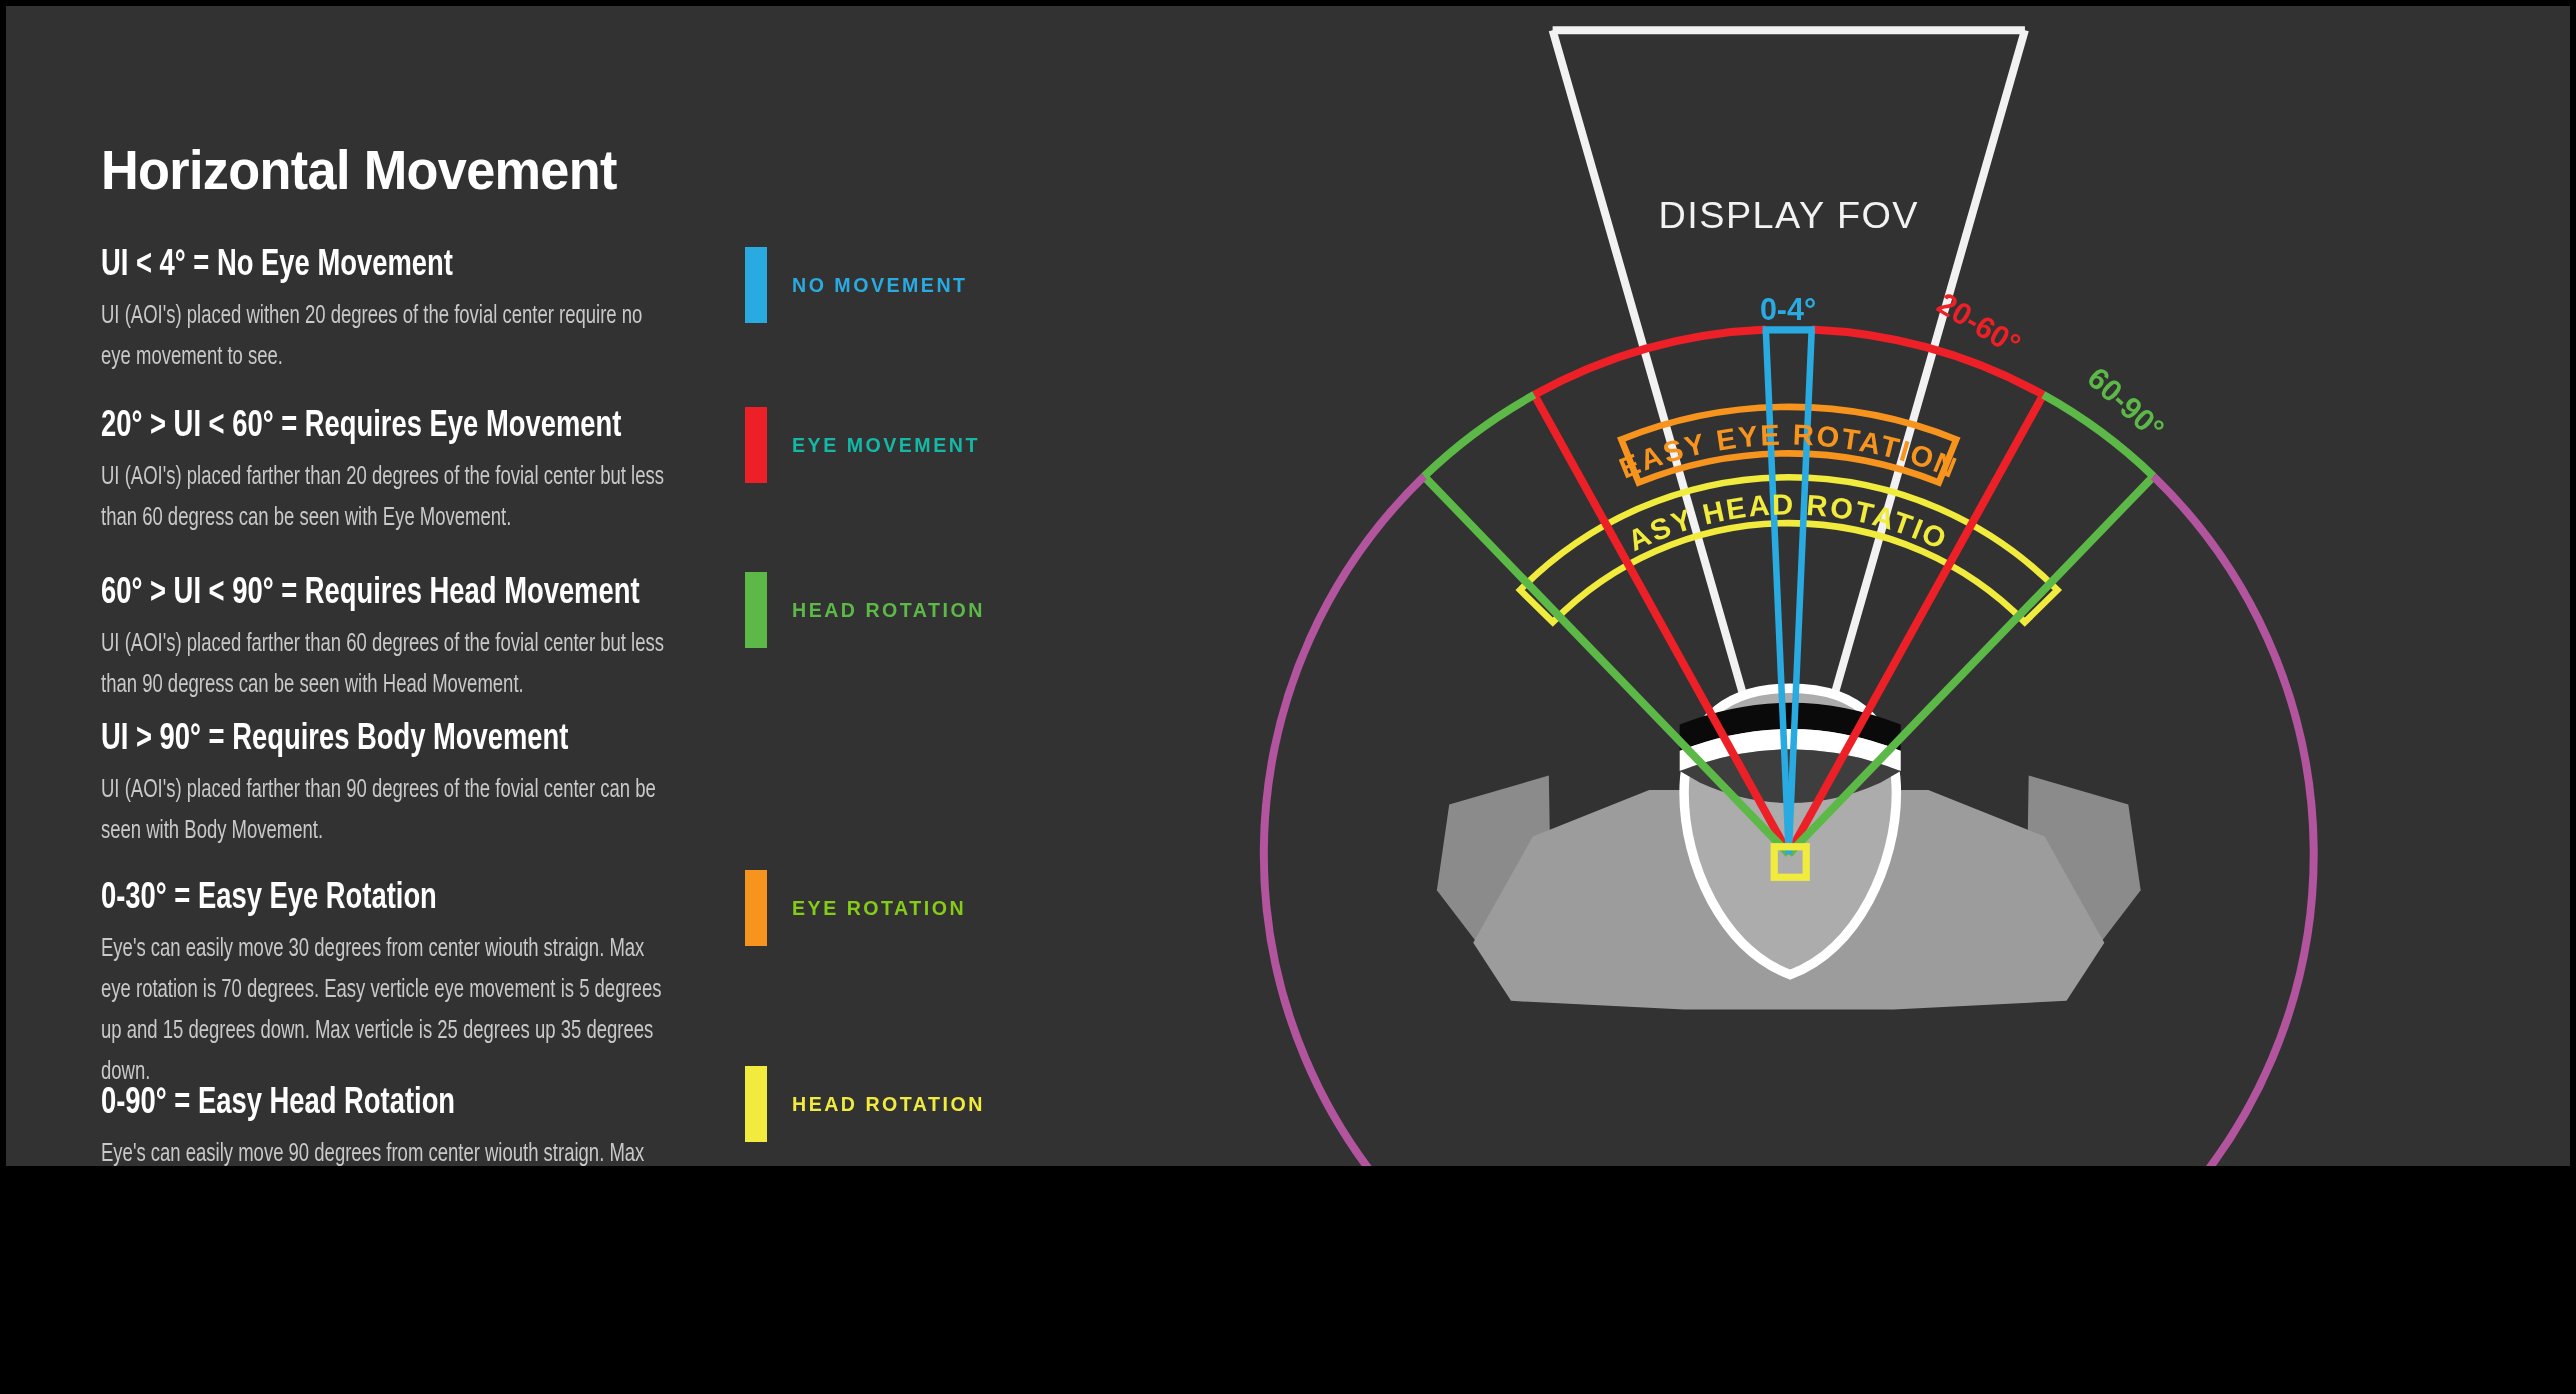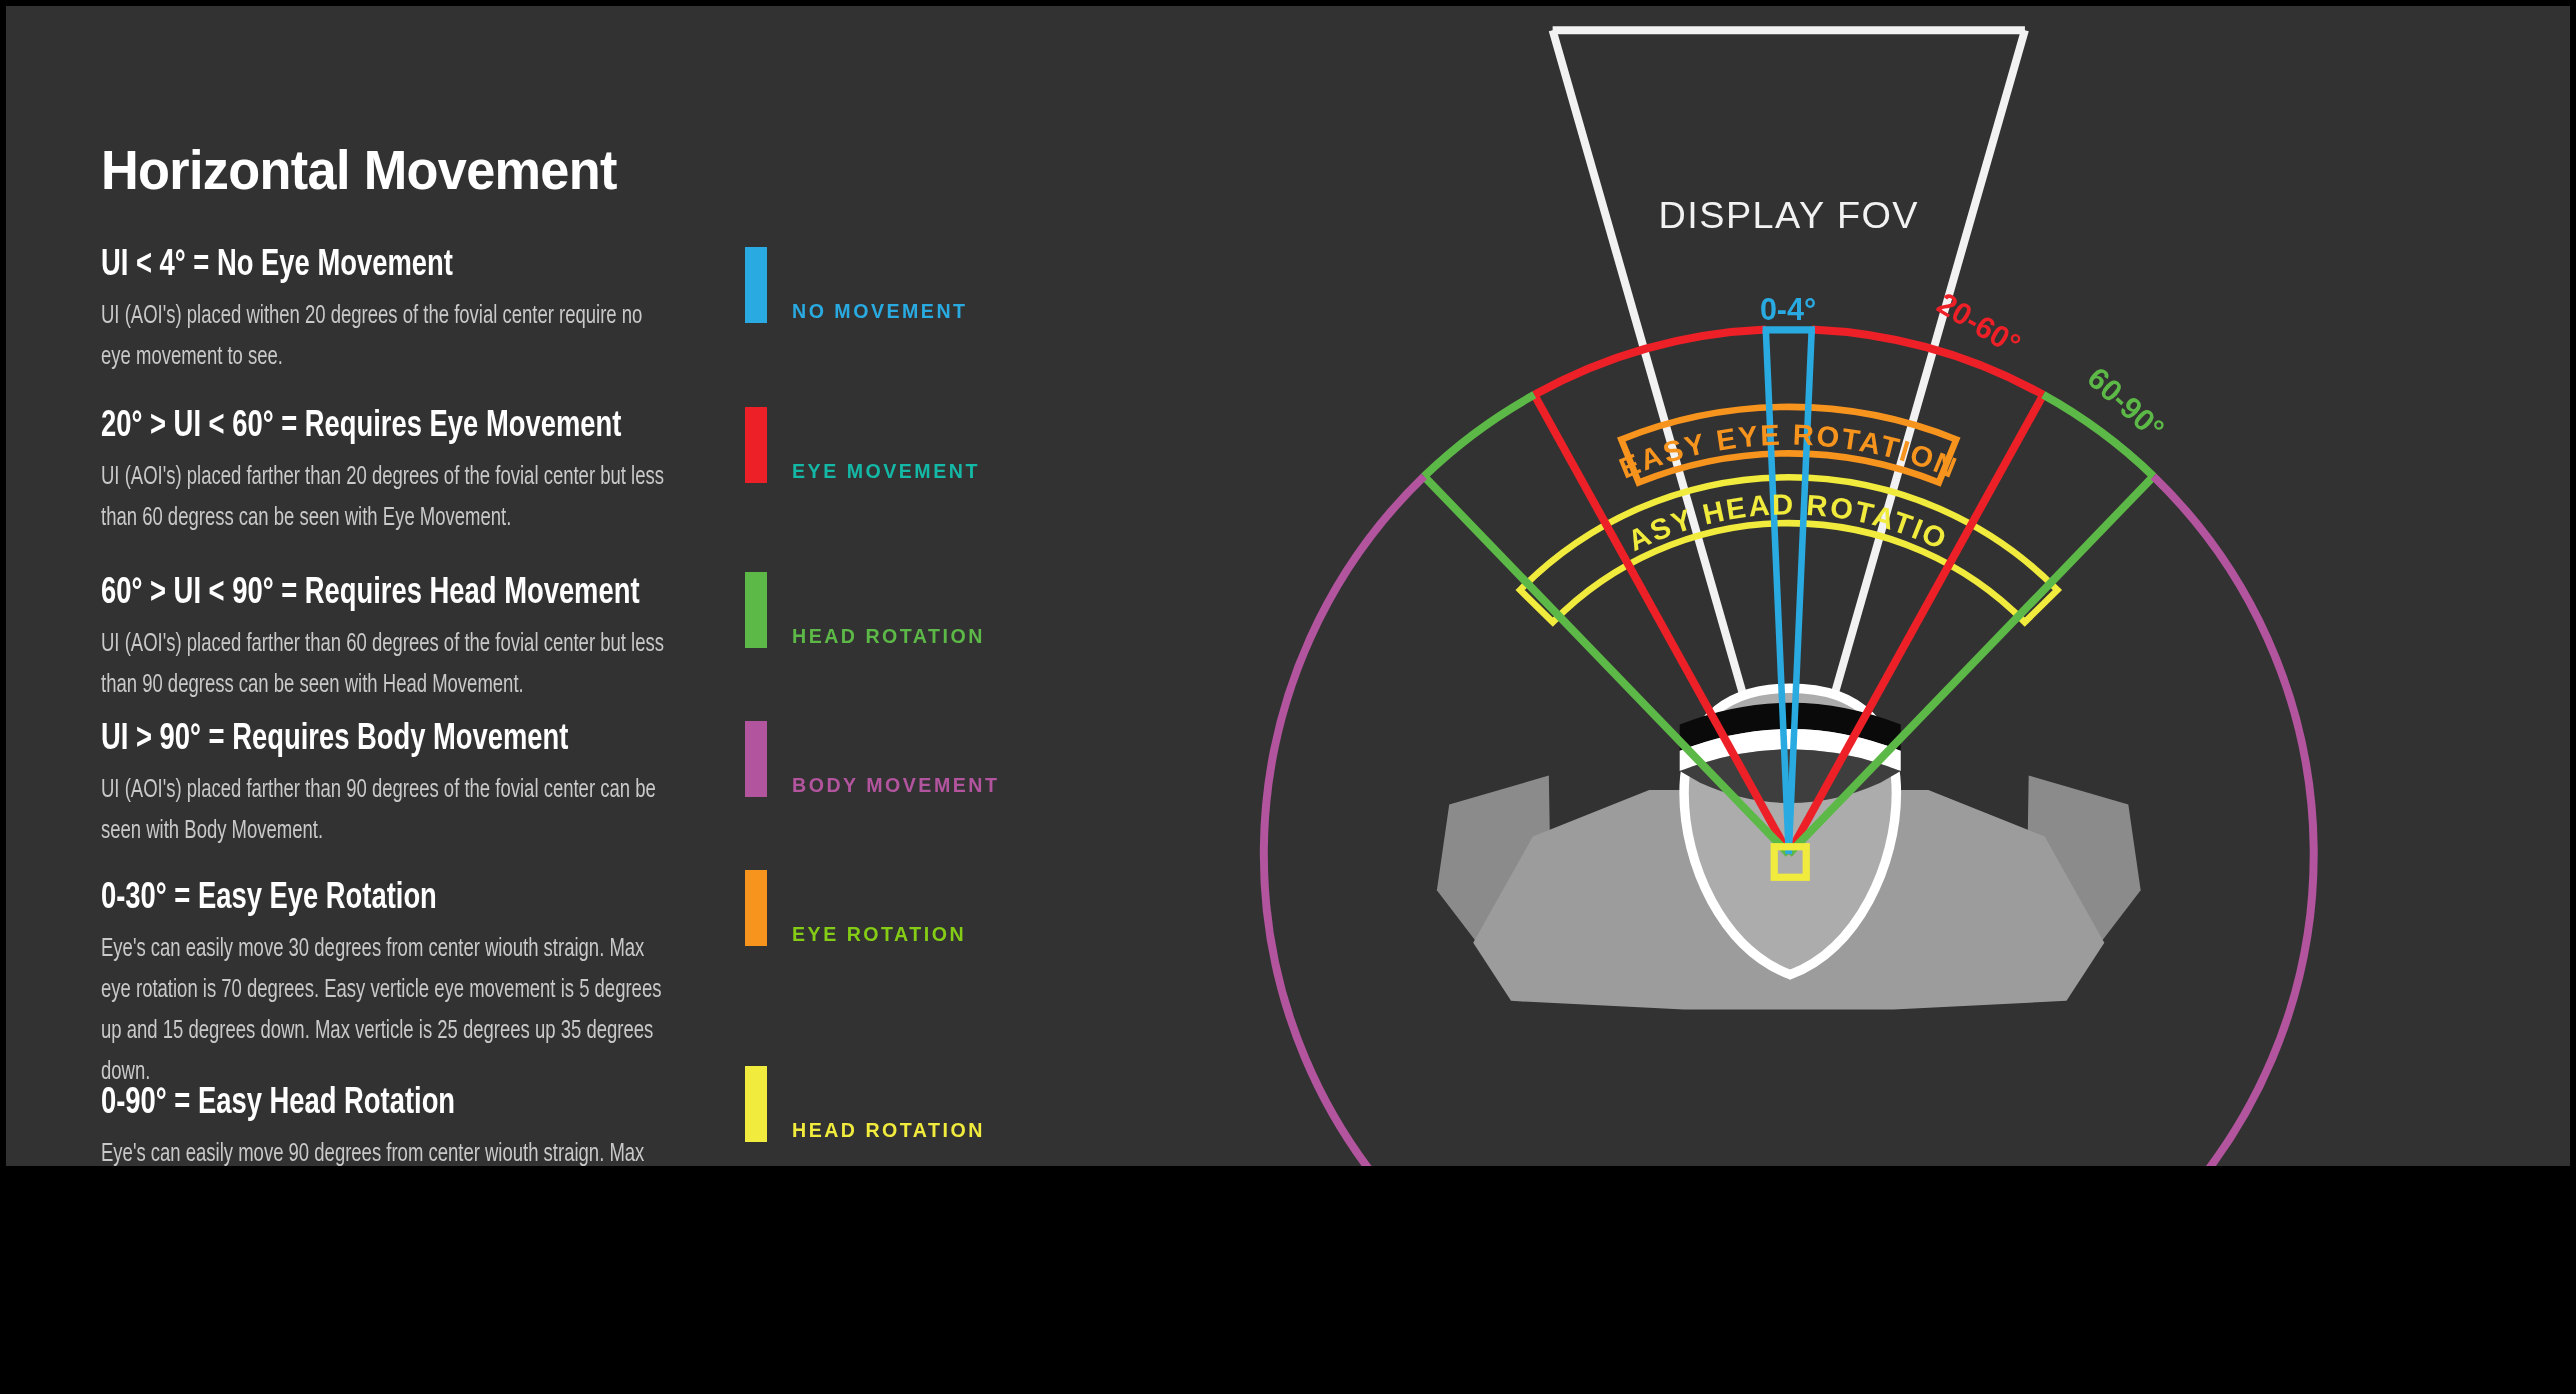--- a/index.html
+++ b/index.html
@@ -16,21 +16,21 @@
     transform:scaleX(.95);transform-origin:0 0;white-space:nowrap;
   }
   .block{position:absolute;left:95px;width:858px;transform:scaleX(.74);transform-origin:0 0;}
   .block h2{
     margin:0;color:#fff;font-size:37px;font-weight:bold;line-height:1.1;white-space:nowrap;
   }
   .block p{
     margin:10.2px 0 0 0;color:#c9c9c9;font-size:25px;line-height:41px;white-space:pre-line;
   }
   
-  .legend-item{position:absolute;left:739px;height:76px;display:flex;align-items:flex-end;}
+  .legend-item{position:absolute;left:739px;height:76px;display:flex;align-items:center;}
   .legend-bar{width:22px;height:76px;flex:0 0 22px;margin-right:25px;}
   .legend-label{font-size:19.6px;font-weight:bold;letter-spacing:2.5px;white-space:nowrap;}
   .c-blue{background:#29ABE2}.t-blue{color:#29ABE2}
   .c-red{background:#ED2027}.t-red{color:#14b8a6}
   .c-green{background:#5CB947}.t-green{color:#5CB947}
   .c-magenta{background:#B2549E}.t-magenta{color:#B2549E}
   .c-orange{background:#F7941E}.t-orange{color:#84cc16}
   .c-yellow{background:#F0EB3C}.t-yellow{color:#F0EB3C}
   
   .fov-svg{position:absolute;left:0;top:0;width:2576px;height:1395px;}
@@ -86,24 +86,20 @@
     <span class="legend-bar c-blue"></span>
     <span class="legend-label t-blue">NO MOVEMENT</span>
   </div>
   <div class="legend-item" style="top:401px">
     <span class="legend-bar c-red"></span>
     <span class="legend-label t-red">EYE MOVEMENT</span>
   </div>
   <div class="legend-item" style="top:566px">
     <span class="legend-bar c-green"></span>
     <span class="legend-label t-green">HEAD ROTATION</span>
-  </div>
-  <div class="legend-item" style="top:715px">
-    <span class="legend-bar c-magenta"></span>
-    <span class="legend-label t-magenta">BODY MOVEMENT</span>
   </div>
   <div class="legend-item" style="top:864px">
     <span class="legend-bar c-orange"></span>
     <span class="legend-label t-orange">EYE ROTATION</span>
   </div>
   <div class="legend-item" style="top:1060px">
     <span class="legend-bar c-yellow"></span>
     <span class="legend-label t-yellow">HEAD ROTATION</span>
   </div>
 

